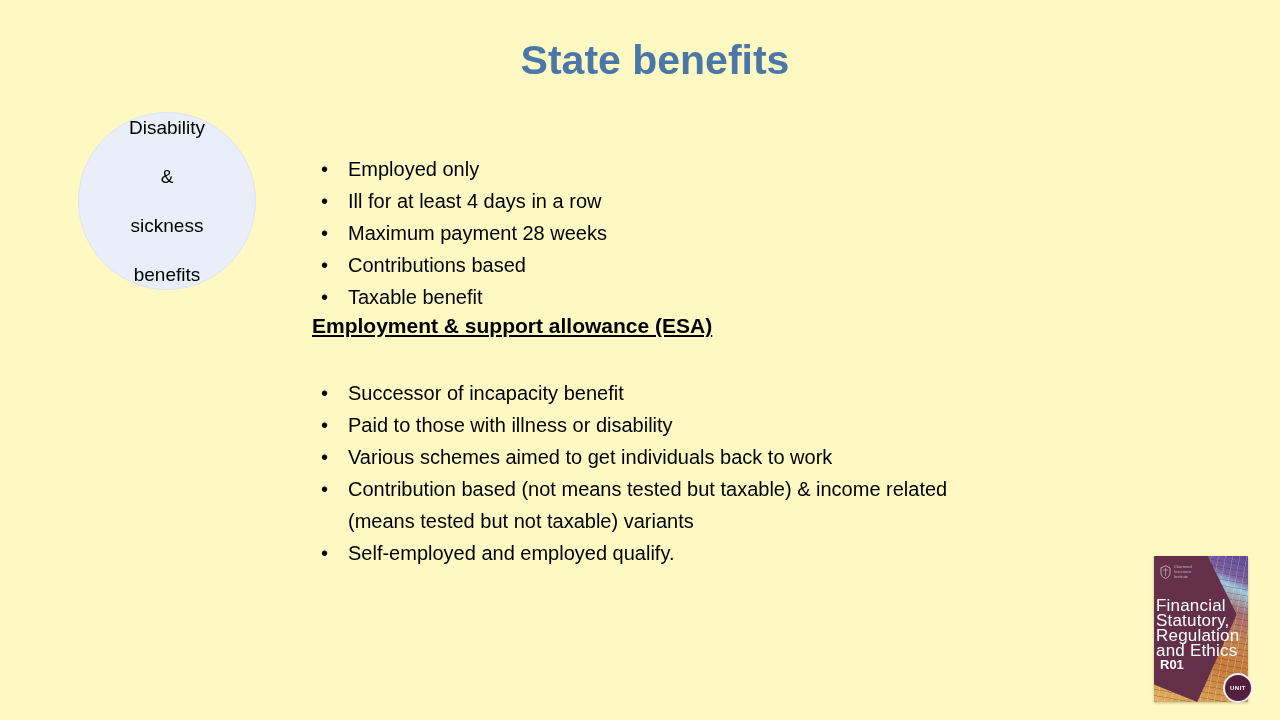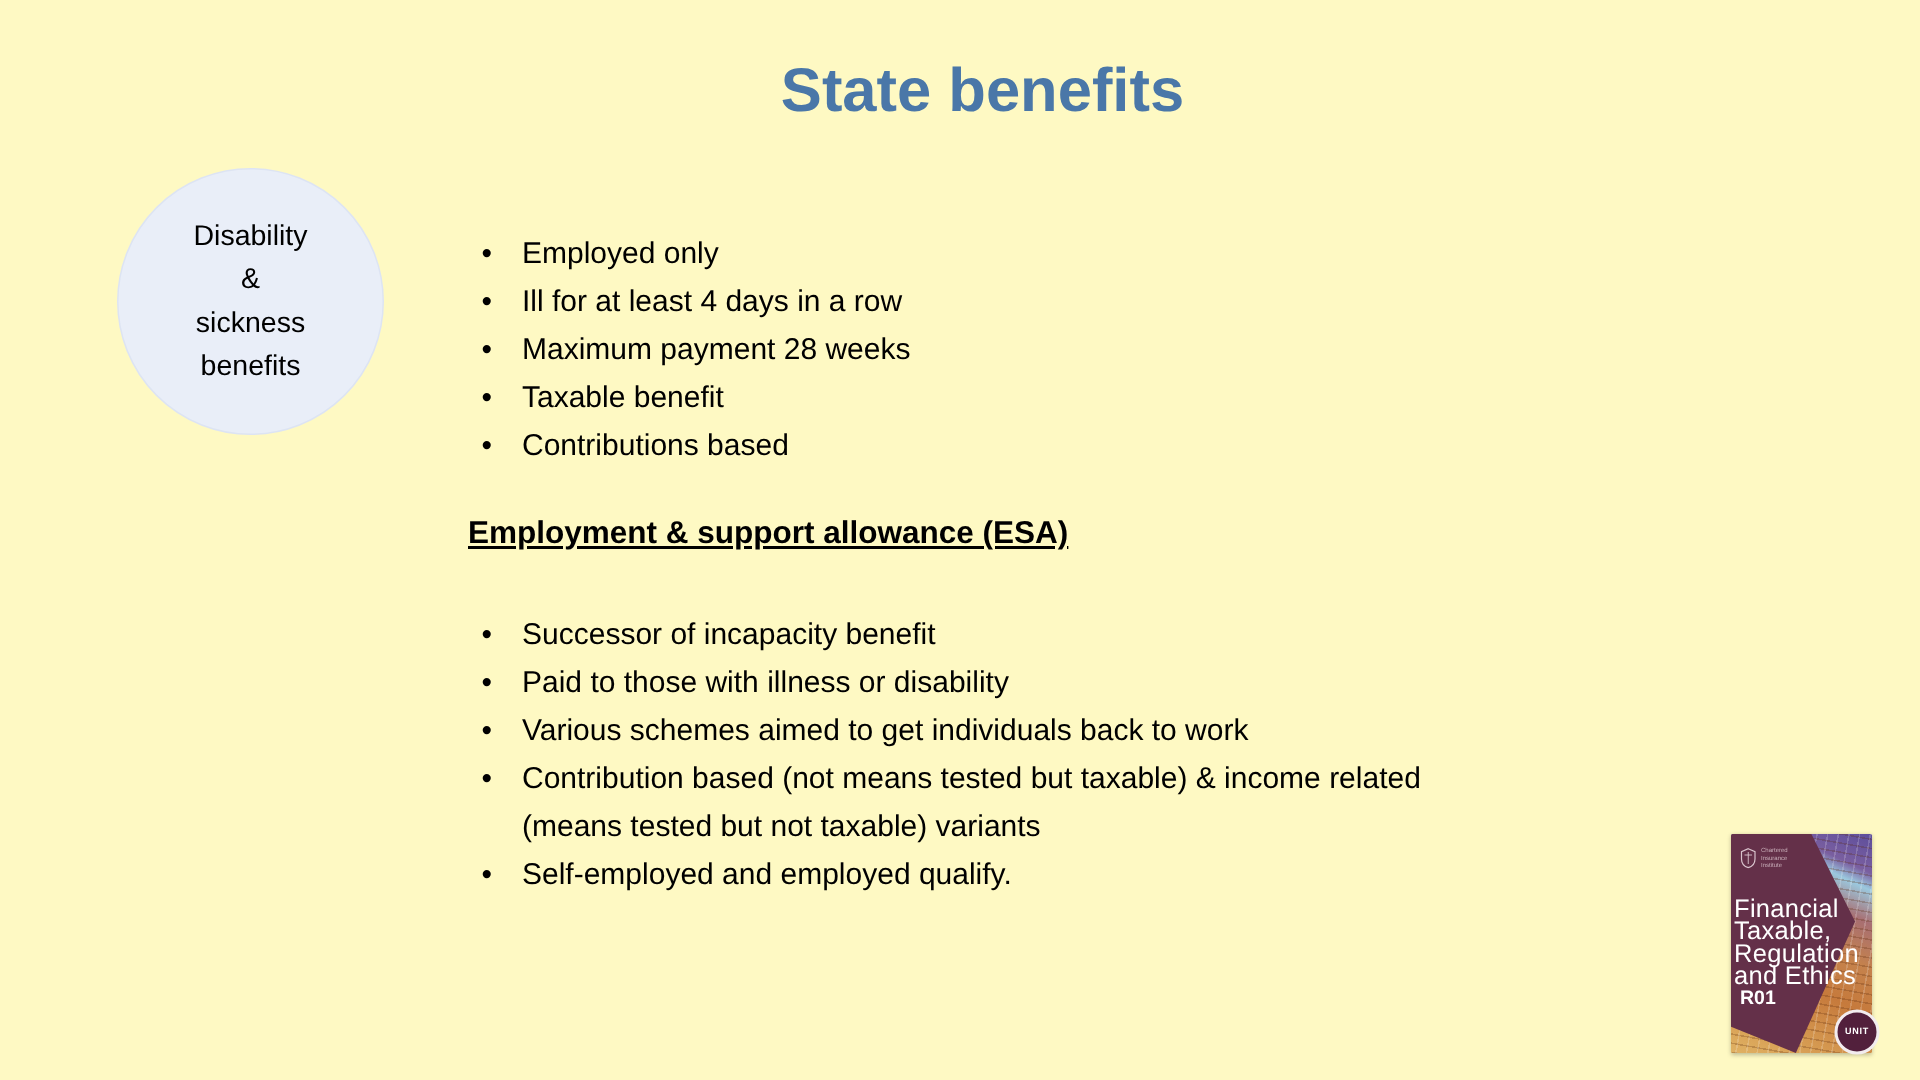--- a/index.html
+++ b/index.html
@@ -9,29 +9,29 @@
   }
   
   .title-wrap{position:absolute;top:36px;left:0;width:100%;text-align:center;
     padding-left:30px;box-sizing:border-box;}
   .title{font-size:41px;font-weight:bold;color:#4A77A8;line-height:48px;}
 
   
   .circle{
     position:absolute;left:78px;top:112px;width:178px;height:178px;border-radius:50%;
     background:#E9EEF8;border:1px solid #dde4f3;box-sizing:border-box;
-    display:flex;flex-direction:column;align-items:center;justify-content:center;
+    display:flex;flex-direction:column;align-items:center;justify-content:space-between;
     text-align:center;font-size:19px;line-height:29px;color:#000;
   }
 
   
   .content{position:absolute;left:312px;top:118px;width:795px;}
   .section-heading{font-size:21px;font-weight:bold;text-decoration:underline;
     line-height:26px;margin:0;}
-  .heading-2{margin-top:30px;}
+  .heading-2{}
   ul.bullets{list-style:none;margin:35px 0 0 0;padding:0;font-size:20px;line-height:32px;}
   ul.bullets.second{margin-top:38px;}
   ul.bullets li{position:relative;padding-left:36px;}
   ul.bullets li::before{content:"\2022";position:absolute;left:9px;top:0;}
   ul.bullets li span{white-space:pre-line;}
 
   
   .cover-wrap{position:absolute;left:1154px;top:556px;width:94px;height:146px;}
   .cover{
     position:absolute;inset:0;overflow:hidden;border-radius:1px;
@@ -74,22 +74,22 @@
     <span>sickness</span>
     <span>benefits</span>
   </div>
 
   <div class="content">
 
     <ul class="bullets">
       <li><span>Employed only</span></li>
       <li><span>Ill for at least 4 days in a row</span></li>
       <li><span>Maximum payment 28 weeks</span></li>
+      <li><span>Contributions based</span></li>
       <li><span>Taxable benefit</span></li>
-      <li><span>Contributions based</span></li>
     </ul>
 
     <h2 class="section-heading heading-2">Employment &amp; support allowance (ESA)</h2>
 
     <ul class="bullets second">
       <li><span>Successor of incapacity benefit</span></li>
       <li><span>Paid to those with illness or disability</span></li>
       <li><span>Various schemes aimed to get individuals back to work</span></li>
       <li><span>Contribution based (not means tested but taxable) &amp; income related
 (means tested but not taxable) variants</span></li>
@@ -109,21 +109,21 @@
         </svg>
         <div class="crest-text">
           <div>Chartered</div>
           <div>Insurance</div>
           <div>Institute</div>
         </div>
       </div>
 
       <div class="cover-title">
         <div>Financial</div>
-        <div>Taxable,</div>
+        <div>Statutory,</div>
         <div>Regulation</div>
         <div>and Ethics</div>
       </div>
 
       <div class="cover-code">R01</div>
     </div>
 
     <div class="unit-badge">
       <span>UNIT</span>
     </div>

